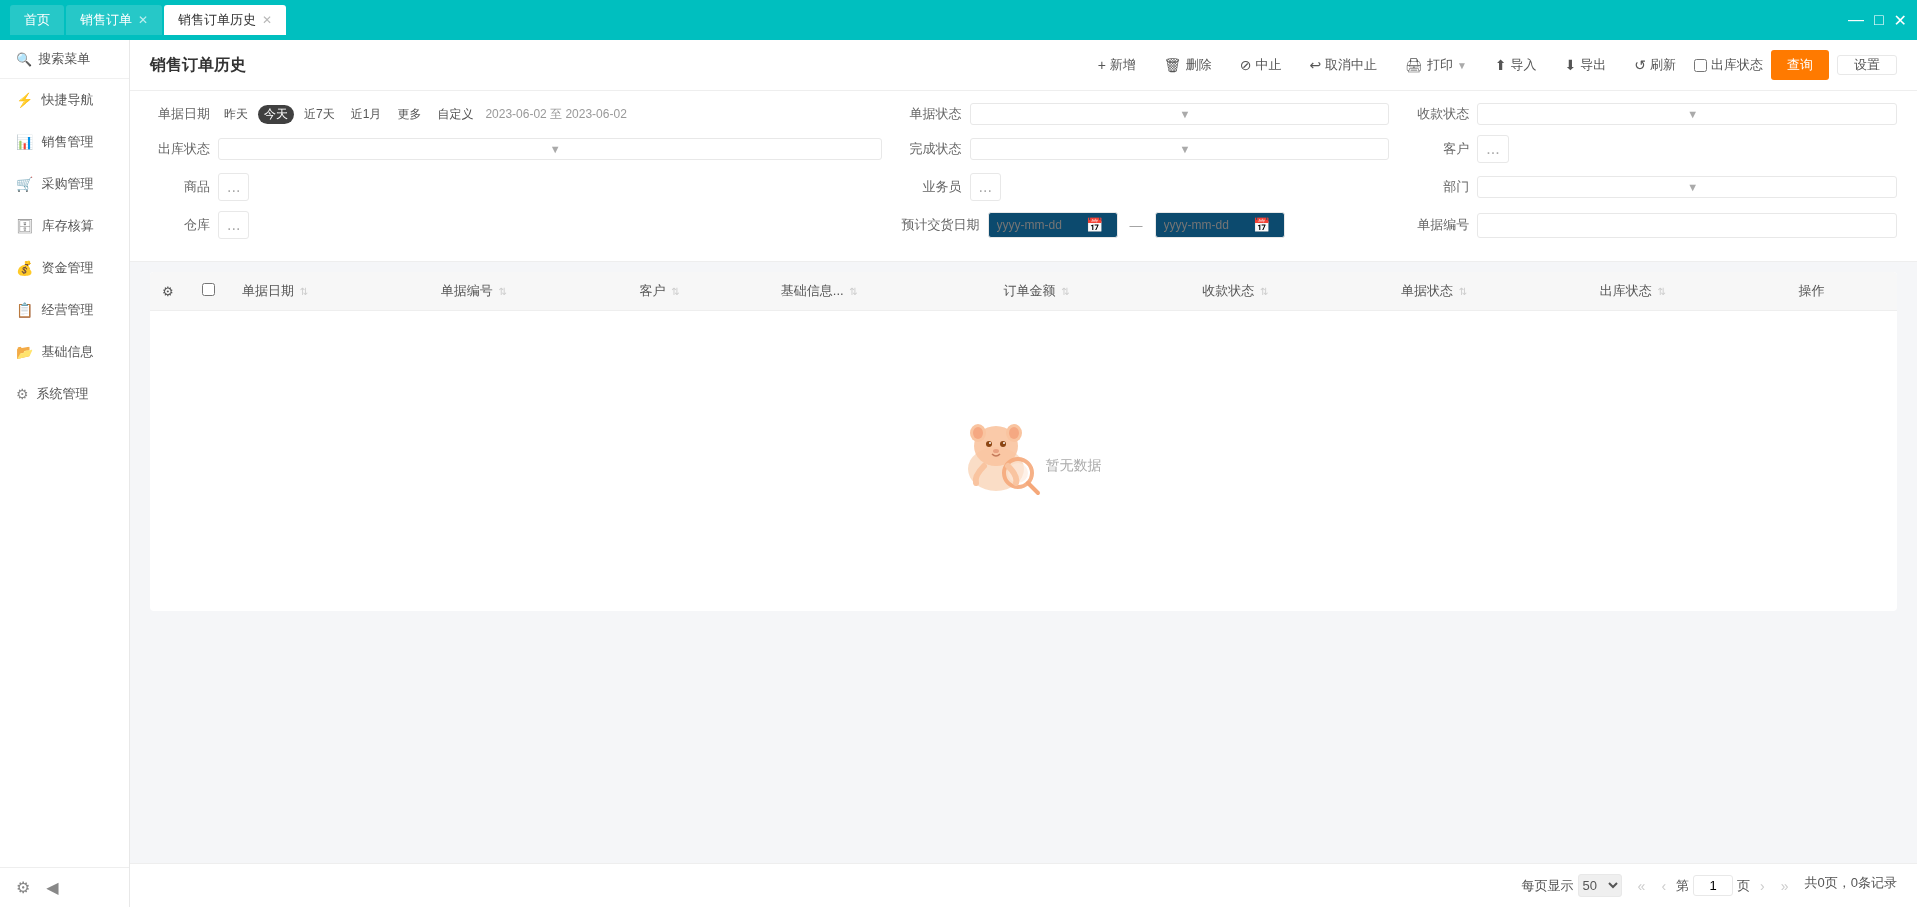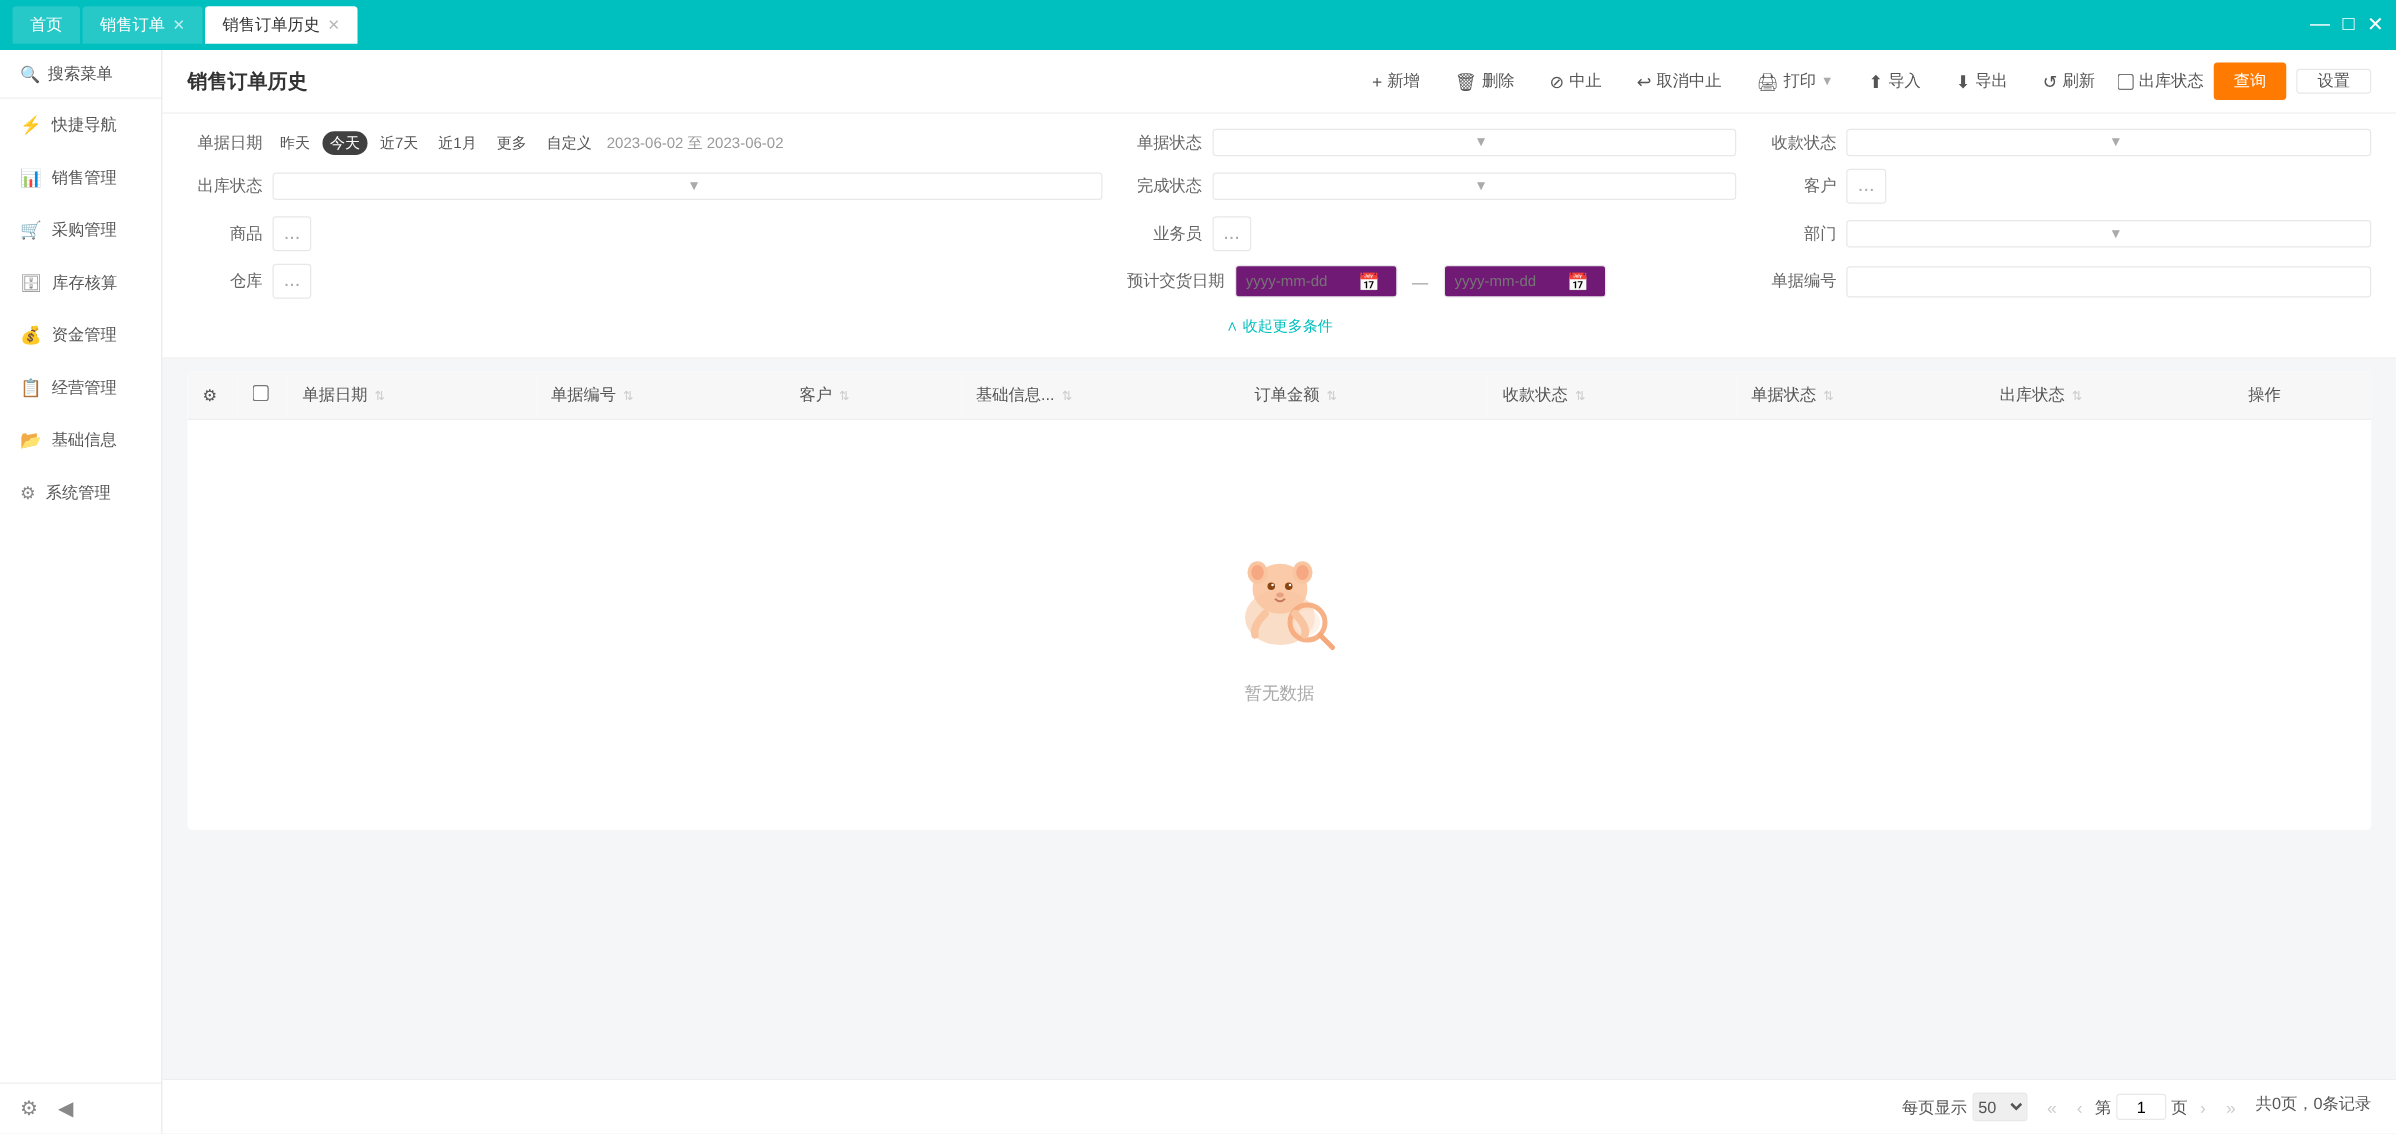--- a/index.html
+++ b/index.html
@@ -45,37 +45,37 @@
     .filter-label { color: #666; font-size: 13px; white-space: nowrap; min-width: 60px; text-align: right; }
     .filter-value { display: flex; align-items: center; gap: 6px; flex: 1; }
     .date-tags { display: flex; align-items: center; gap: 4px; }
     .date-tag { padding: 1px 6px; border-radius: 2px; cursor: pointer; font-size: 12px; color: #555; }
     .date-tag.active { background: #404040; color: #fff; border-radius: 10px; }
     .date-range { font-size: 12px; color: #999; }
     .filter-select { display: flex; align-items: center; border: 1px solid #e8e8e8; border-radius: 3px; padding: 4px 8px; min-width: 160px; cursor: pointer; background: #fff; }
     .filter-select span { flex: 1; color: #999; font-size: 13px; }
     .filter-select .arrow { color: #aaa; font-size: 11px; }
     .filter-ellipsis { color: #aaa; cursor: pointer; font-size: 16px; padding: 4px 8px; border: 1px solid #e8e8e8; border-radius: 3px; }
-    .date-input { display: flex; align-items: center; border: 1px solid #e8e8e8; border-radius: 3px; padding: 4px 8px; min-width: 130px; background: #701a75; }
+    .date-input { display: flex; align-items: center; border: 1px solid #e8e8e8; border-radius: 3px; padding: 4px 8px; min-width: 130px; background: #0c4a6e; }
     .date-input input { border: none; outline: none; color: #999; font-size: 12px; width: 90px; background: transparent; }
     .date-input .cal-icon { color: #aaa; font-size: 14px; cursor: pointer; }
     .date-separator { color: #999; padding: 0 4px; }
     .collapse-bar { text-align: center; padding: 4px 0; color: #00bfbf; font-size: 12px; cursor: pointer; }
 
     
     .table-area { flex: 1; overflow: auto; padding: 10px 20px; }
     .data-table { width: 100%; background: #fff; border-collapse: collapse; border-radius: 4px; overflow: hidden; }
     .data-table th { background: #f7f7f7; padding: 10px 12px; text-align: left; font-weight: normal; color: #555; font-size: 13px; border-bottom: 1px solid #eee; white-space: nowrap; }
     .data-table th .sort-icons { color: #ccc; font-size: 10px; margin-left: 2px; }
     .data-table td { padding: 10px 12px; border-bottom: 1px solid #f0f0f0; color: #333; font-size: 13px; }
     .th-gear { text-align: center; width: 40px; }
     .th-check { width: 40px; text-align: center; }
 
     
-    .empty-state { display: flex; flex-direction: column; align-items: center; justify-content: center; padding: 60px 20px; }
+    .empty-state { display: flex; flex-direction: row; align-items: center; justify-content: center; padding: 60px 20px; }
 
     
     .pagination { background: #fff; border-top: 1px solid #eee; padding: 10px 20px; display: flex; justify-content: flex-end; gap: 10px; flex-shrink: 0; font-size: 13px; color: #555; }
     .page-size-select { display: flex; align-items: center; gap: 4px; }
     .page-size-select select { border: 1px solid #e8e8e8; border-radius: 3px; padding: 2px 0; font-size: 13px; color: #555; }
     .page-nav { display: flex; align-items: center; gap: 4px; }
     .page-nav button { border: none; background: none; cursor: pointer; color: #555; font-size: 14px; padding: 2px 6px; }
     .page-nav button:disabled { color: #ccc; cursor: default; }
     .page-nav input { border: 1px solid #e8e8e8; border-radius: 3px; width: 40px; text-align: center; padding: 2px 4px; font-size: 13px; }
   </style>
@@ -289,23 +289,20 @@
           </div>
         </div>
         <div class="filter-item">
           <span class="filter-label">单据编号</span>
           <div style="flex: 1; border: 1px solid #e8e8e8; border-radius: 3px; padding: 4px 8px; background: #fff;">
             <input type="text" style="border: none; outline: none; width: 100%; font-size: 13px; background: transparent;">
           </div>
         </div>
       </div>
 
-      <div class="collapse-bar">
-        <span>∧ 收起更多条件</span>
-      </div>
     </div>
 
     <div class="table-area">
       <table class="data-table">
         <thead>
           <tr>
             <th class="th-gear">
               <span>⚙</span>
             </th>
             <th class="th-check">

